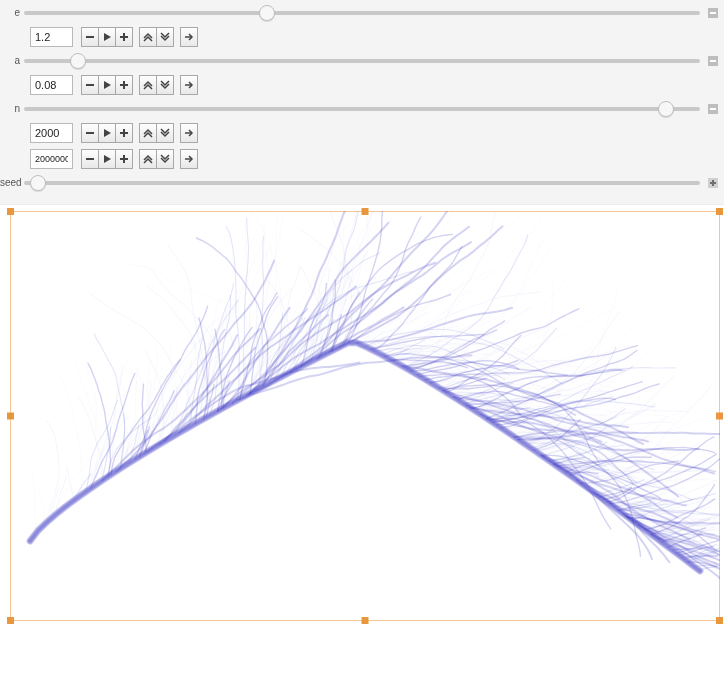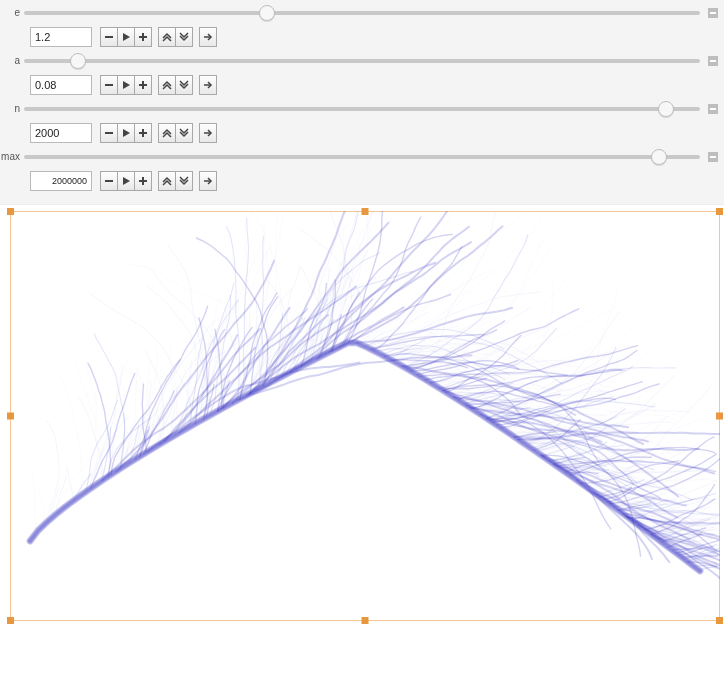--- a/index.html
+++ b/index.html
@@ -77,21 +77,21 @@
     display:block; content:"";
     position:absolute; top:2px; bottom:2px; left:4px; width:2px;
     background:#6f6f6f;
   }
   .collapse-box.plus { background:#d0d0d0; }
   .value-row {
     padding-left: 30px;
     height: 26px;
   }
   .value-input {
-    width: 62px;
+    width: 43px;
     height: 20px;
     border: 1px solid #b9b9b9;
     background: #fff;
     font-size: 11px;
     padding: 0 4px;
     color: #222;
     margin-right: 8px;
   }
   .btn-group { display: flex; margin-right: 6px; }
   .btn {
@@ -298,73 +298,73 @@
     <div class="btn-group">
       <div class="btn">
           <svg viewBox="0 0 10 10">
             <line x1="1" y1="5" x2="8" y2="5" stroke="#444" stroke-width="1.5"></line>
             <polyline points="5,2 8,5 5,8" fill="none" stroke="#444" stroke-width="1.5"></polyline>
           </svg>
         </div>
     </div>
   </div>
 
+  <div class="row value-row">
+    <input class="value-input" style="font-size: 9px; text-align: right;" value="2000000">
+    <div class="btn-group">
+      <div class="btn">
+          <svg viewBox="0 0 10 10">
+            <rect x="1" y="4" width="8" height="2" fill="#444"></rect>
+          </svg>
+        </div>
+      <div class="btn">
+          <svg viewBox="0 0 10 10">
+            <polygon points="2,1 9,5 2,9" fill="#444"></polygon>
+          </svg>
+        </div>
+      <div class="btn">
+          <svg viewBox="0 0 10 10">
+            <rect x="4" y="1" width="2" height="8" fill="#444"></rect>
+            <rect x="1" y="4" width="8" height="2" fill="#444"></rect>
+          </svg>
+        </div>
+    </div>
+    <div class="btn-group">
+      <div class="btn">
+          <svg viewBox="0 0 10 10">
+            <polyline points="1,6 5,2 9,6" fill="none" stroke="#444" stroke-width="1.5"></polyline>
+            <polyline points="1,9 5,5 9,9" fill="none" stroke="#444" stroke-width="1.5"></polyline>
+          </svg>
+        </div>
+      <div class="btn">
+          <svg viewBox="0 0 10 10">
+            <polyline points="1,1 5,5 9,1" fill="none" stroke="#444" stroke-width="1.5"></polyline>
+            <polyline points="1,4 5,8 9,4" fill="none" stroke="#444" stroke-width="1.5"></polyline>
+          </svg>
+        </div>
+    </div>
+    <div class="btn-group">
+      <div class="btn">
+          <svg viewBox="0 0 10 10">
+            <line x1="1" y1="5" x2="8" y2="5" stroke="#444" stroke-width="1.5"></line>
+            <polyline points="5,2 8,5 5,8" fill="none" stroke="#444" stroke-width="1.5"></polyline>
+          </svg>
+        </div>
+    </div>
+  </div>
+
   <div class="row">
-    <div class="param-label">max</div>
+    <div class="param-label">seed</div>
     <div class="slider-wrap">
       <div class="slider-track">
-          <div class="slider-thumb" style="left:94%"></div>
-        </div>
-      <div class="collapse-box minus"></div>
+          <div class="slider-thumb" style="left:2%"></div>
+        </div>
+      <div class="collapse-box plus"></div>
     </div>
   </div>
-  <div class="row value-row">
-    <input class="value-input" style="font-size: 9px; text-align: right;" value="2000000">
-    <div class="btn-group">
-      <div class="btn">
-          <svg viewBox="0 0 10 10">
-            <rect x="1" y="4" width="8" height="2" fill="#444"></rect>
-          </svg>
-        </div>
-      <div class="btn">
-          <svg viewBox="0 0 10 10">
-            <polygon points="2,1 9,5 2,9" fill="#444"></polygon>
-          </svg>
-        </div>
-      <div class="btn">
-          <svg viewBox="0 0 10 10">
-            <rect x="4" y="1" width="2" height="8" fill="#444"></rect>
-            <rect x="1" y="4" width="8" height="2" fill="#444"></rect>
-          </svg>
-        </div>
-    </div>
-    <div class="btn-group">
-      <div class="btn">
-          <svg viewBox="0 0 10 10">
-            <polyline points="1,6 5,2 9,6" fill="none" stroke="#444" stroke-width="1.5"></polyline>
-            <polyline points="1,9 5,5 9,9" fill="none" stroke="#444" stroke-width="1.5"></polyline>
-          </svg>
-        </div>
-      <div class="btn">
-          <svg viewBox="0 0 10 10">
-            <polyline points="1,1 5,5 9,1" fill="none" stroke="#444" stroke-width="1.5"></polyline>
-            <polyline points="1,4 5,8 9,4" fill="none" stroke="#444" stroke-width="1.5"></polyline>
-          </svg>
-        </div>
-    </div>
-    <div class="btn-group">
-      <div class="btn">
-          <svg viewBox="0 0 10 10">
-            <line x1="1" y1="5" x2="8" y2="5" stroke="#444" stroke-width="1.5"></line>
-            <polyline points="5,2 8,5 5,8" fill="none" stroke="#444" stroke-width="1.5"></polyline>
-          </svg>
-        </div>
-    </div>
-  </div>
-
 
 </div>
 
 <div class="canvas-area">
   <div class="selection-frame">
     <div class="handle tl"></div>
     <div class="handle tc"></div>
     <div class="handle tr"></div>
     <div class="handle ml"></div>
     <div class="handle mr"></div>

